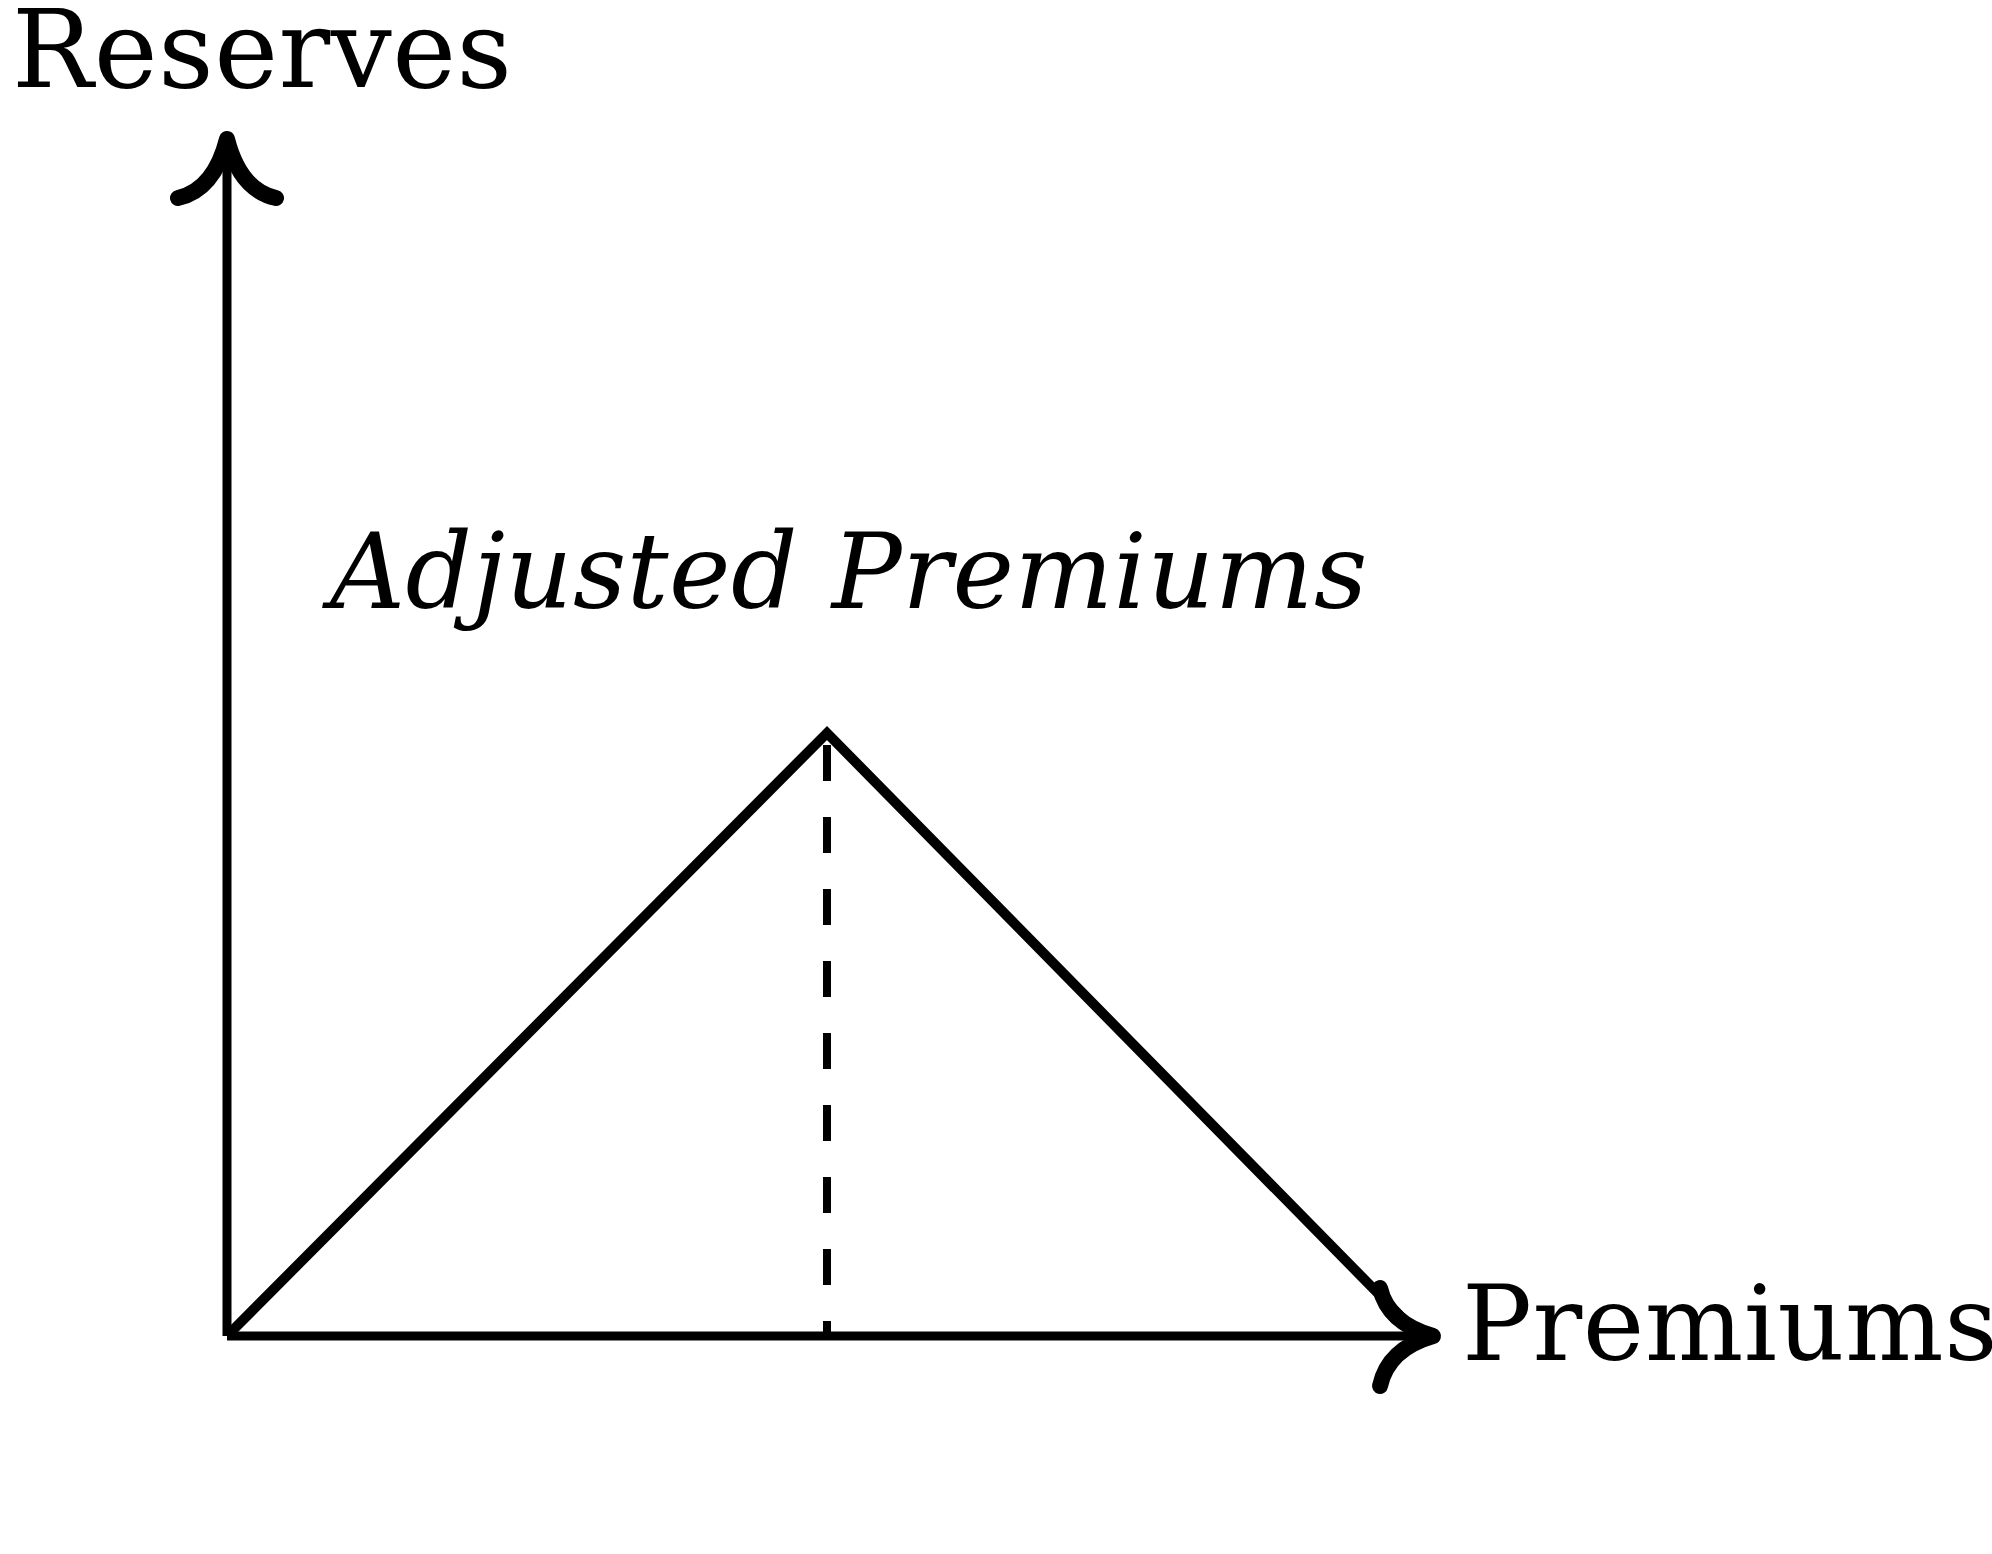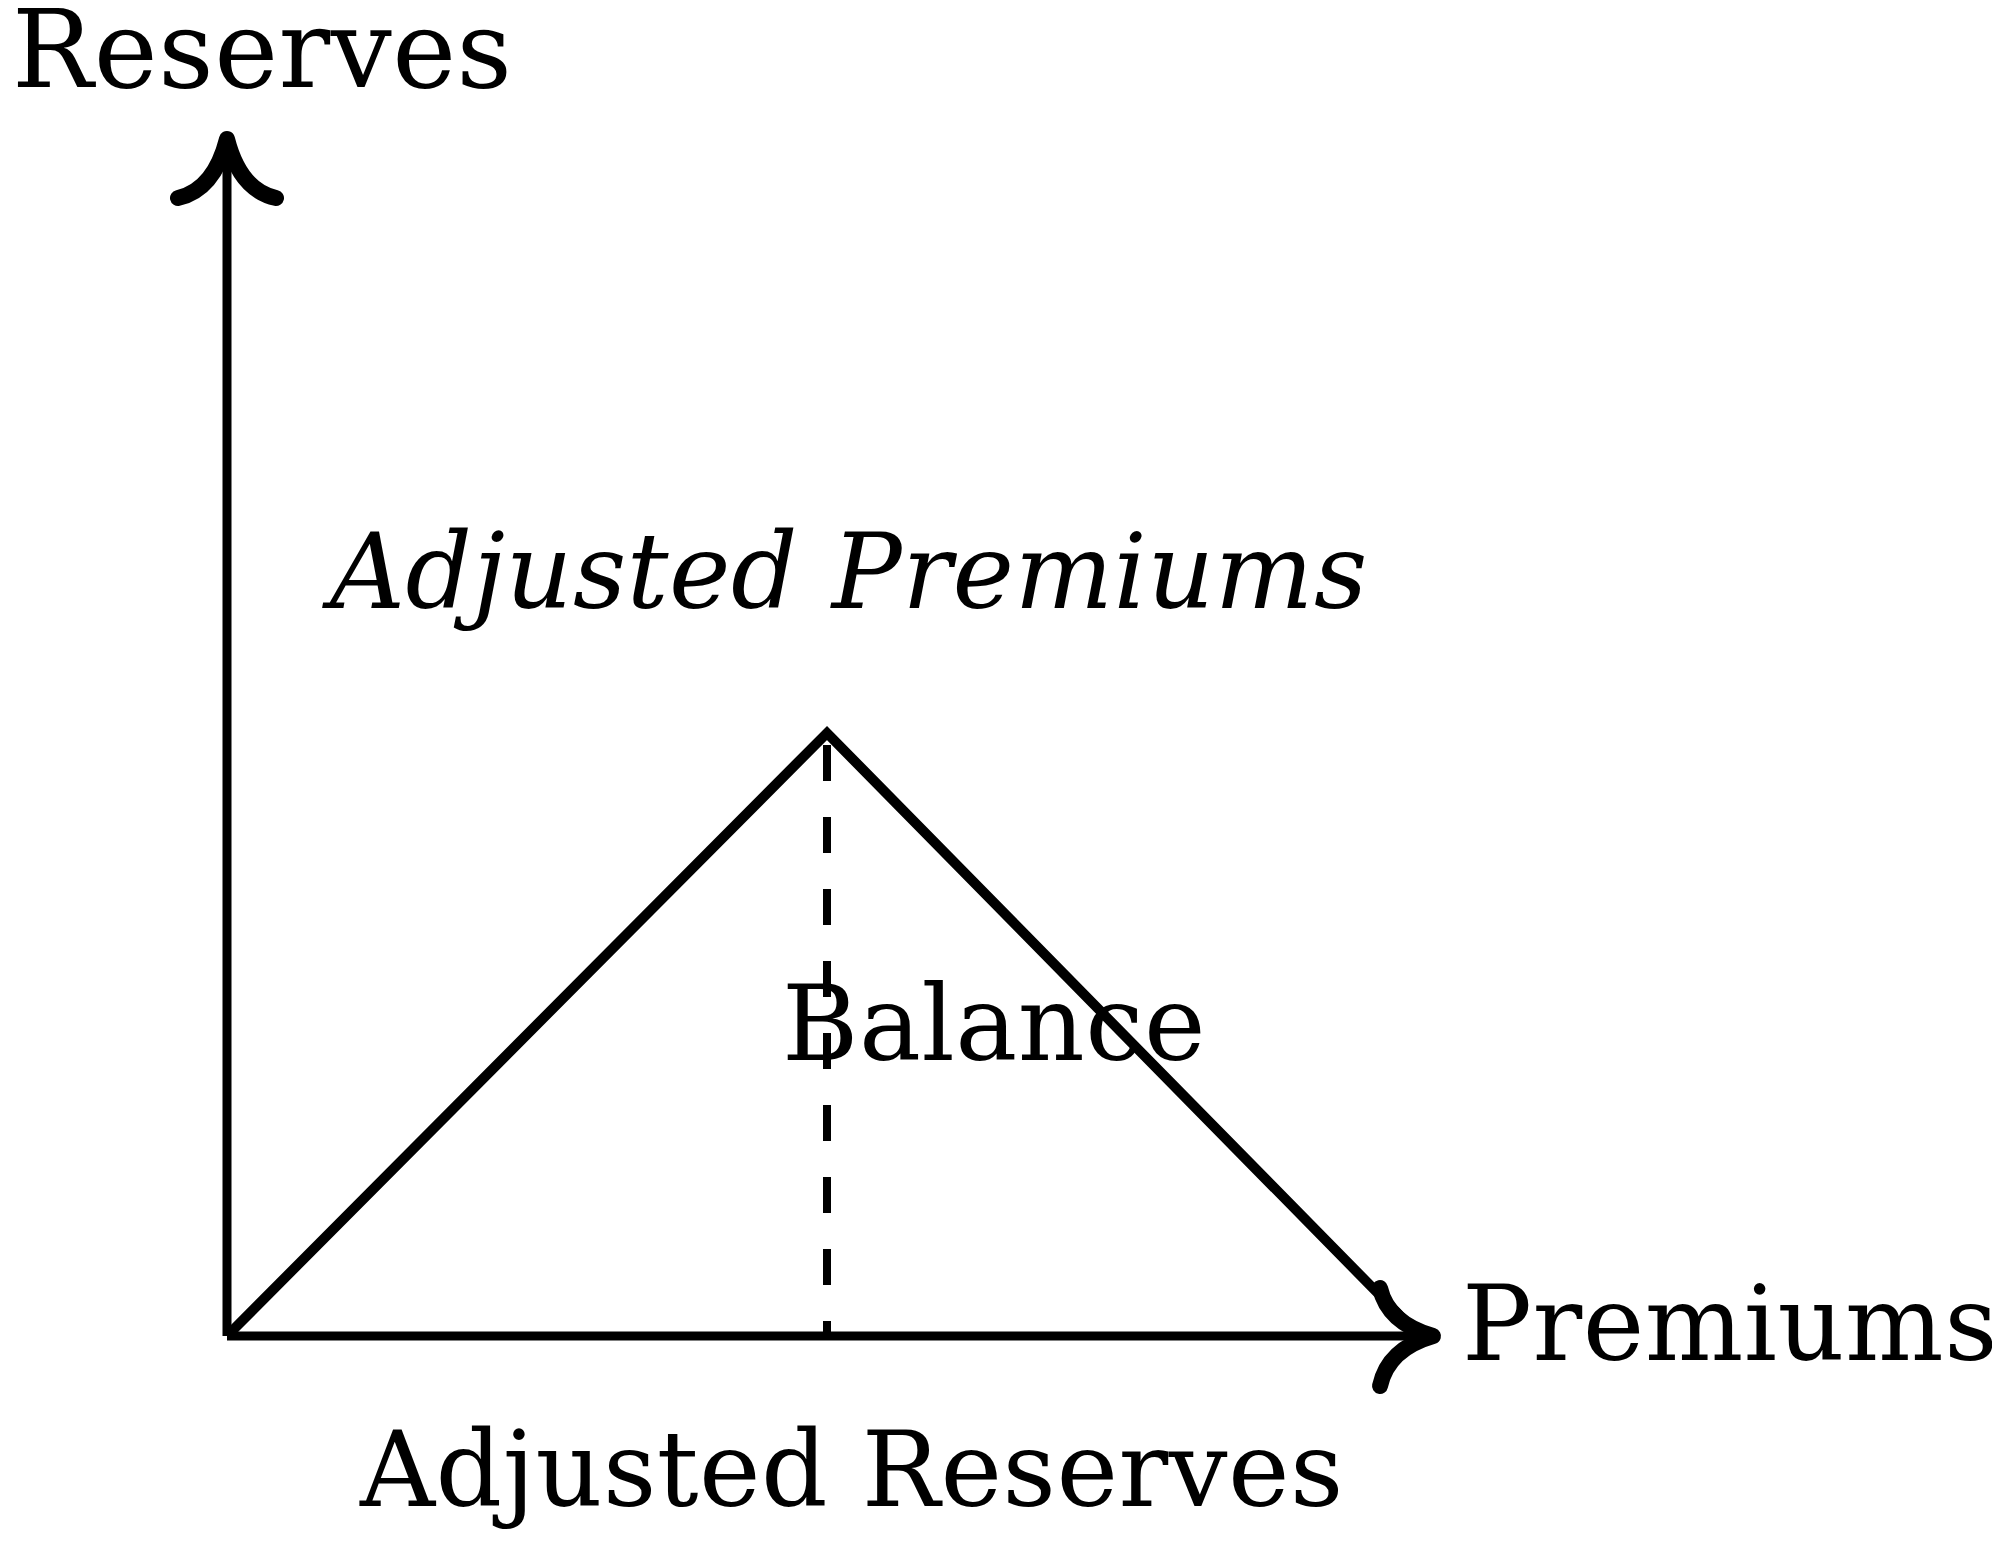--- a/index.html
+++ b/index.html
@@ -81,19 +81,17 @@
 
     <g>
       <line x1="827" y1="745" x2="827" y2="1336" stroke="#000000" stroke-width="8" stroke-dasharray="36 36" stroke-linecap="butt"></line>
     </g>
   </svg>
 
   <div class="fig-label" id="label-reserves">Reserves</div>
 
   <div class="fig-label" id="label-adjusted-premiums">Adjusted Premiums</div>
 
-  <div class="fig-label" id="label-balance">Balance</div>
 
   <div class="fig-label" id="label-premiums">Premiums</div>
 
-  <div class="fig-label" id="label-adjusted-reserves">Adjusted Reserves</div>
 
 </div>
 
 </body></html>

